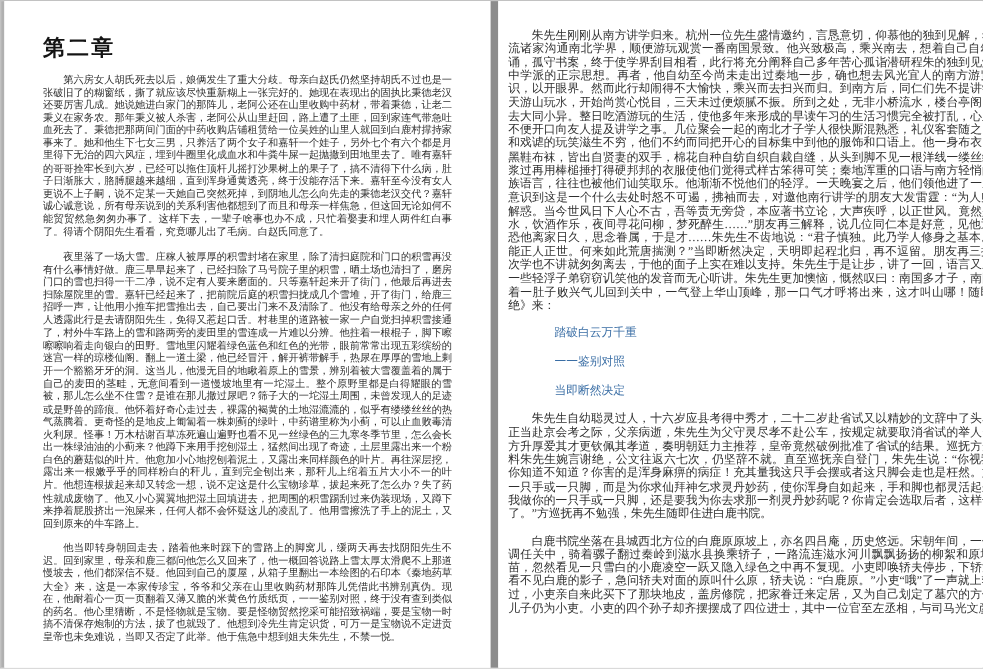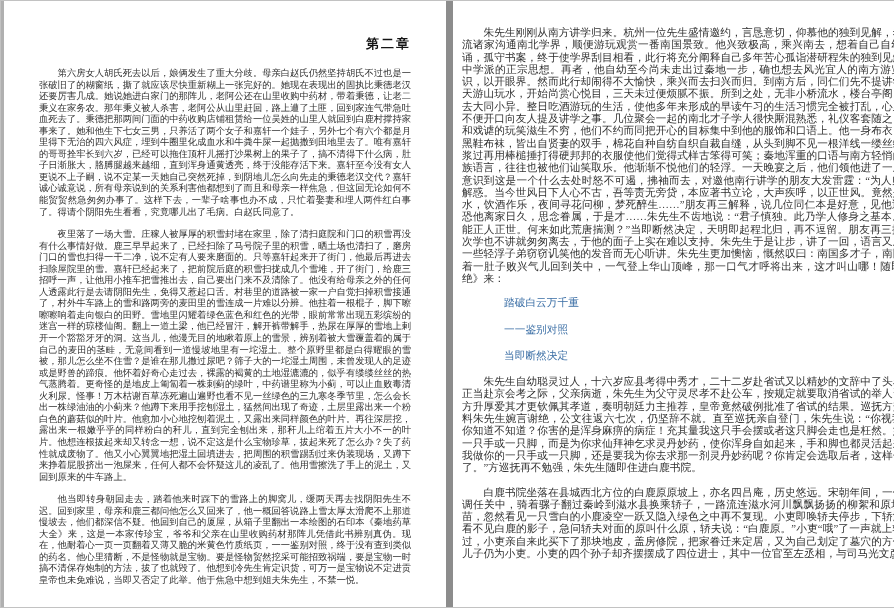--- a/index.html
+++ b/index.html
@@ -24,22 +24,22 @@
     height: 100%; overflow: hidden;
     color: var(--text_ink, #2f2f2f);
     background: #ffffff;
   }
   .page-left  { flex: none; width: 442px; padding: 33px 35px 0 35px;
                 font-size: 9.3px;  line-height: 11.55px; }
   .page-right { flex: none; width: 521px; padding: 25px 6px 0 9px;
                 font-size: 10.7px; line-height: 12.3px; }
   .chapter-title {
     margin: 0 0 14px 0;
-    font-size: 13px; font-weight: bold; line-height: 20px;
-    text-align: right; color: #141414;
+    font-size: 20px; font-weight: bold; line-height: 20px;
+    text-align: left; color: #141414;
     letter-spacing: 2px;
   }
   p.para {
     margin: 0 0 11px 0;
     text-align: justify;
     text-indent: 2em;
     word-break: break-all;
   }
   .page-right p.para { margin-bottom: 12px; }
   .poem { margin: 2px 0 2px 0; }

